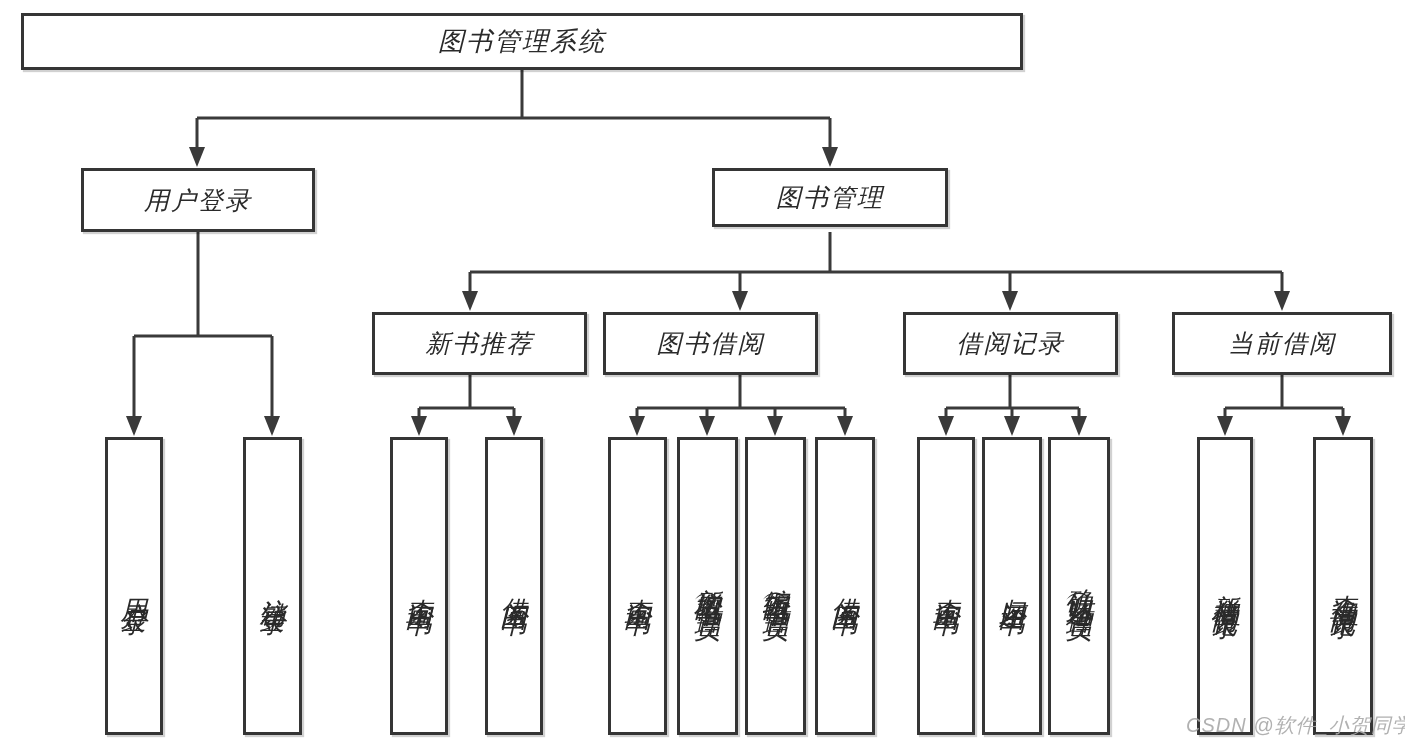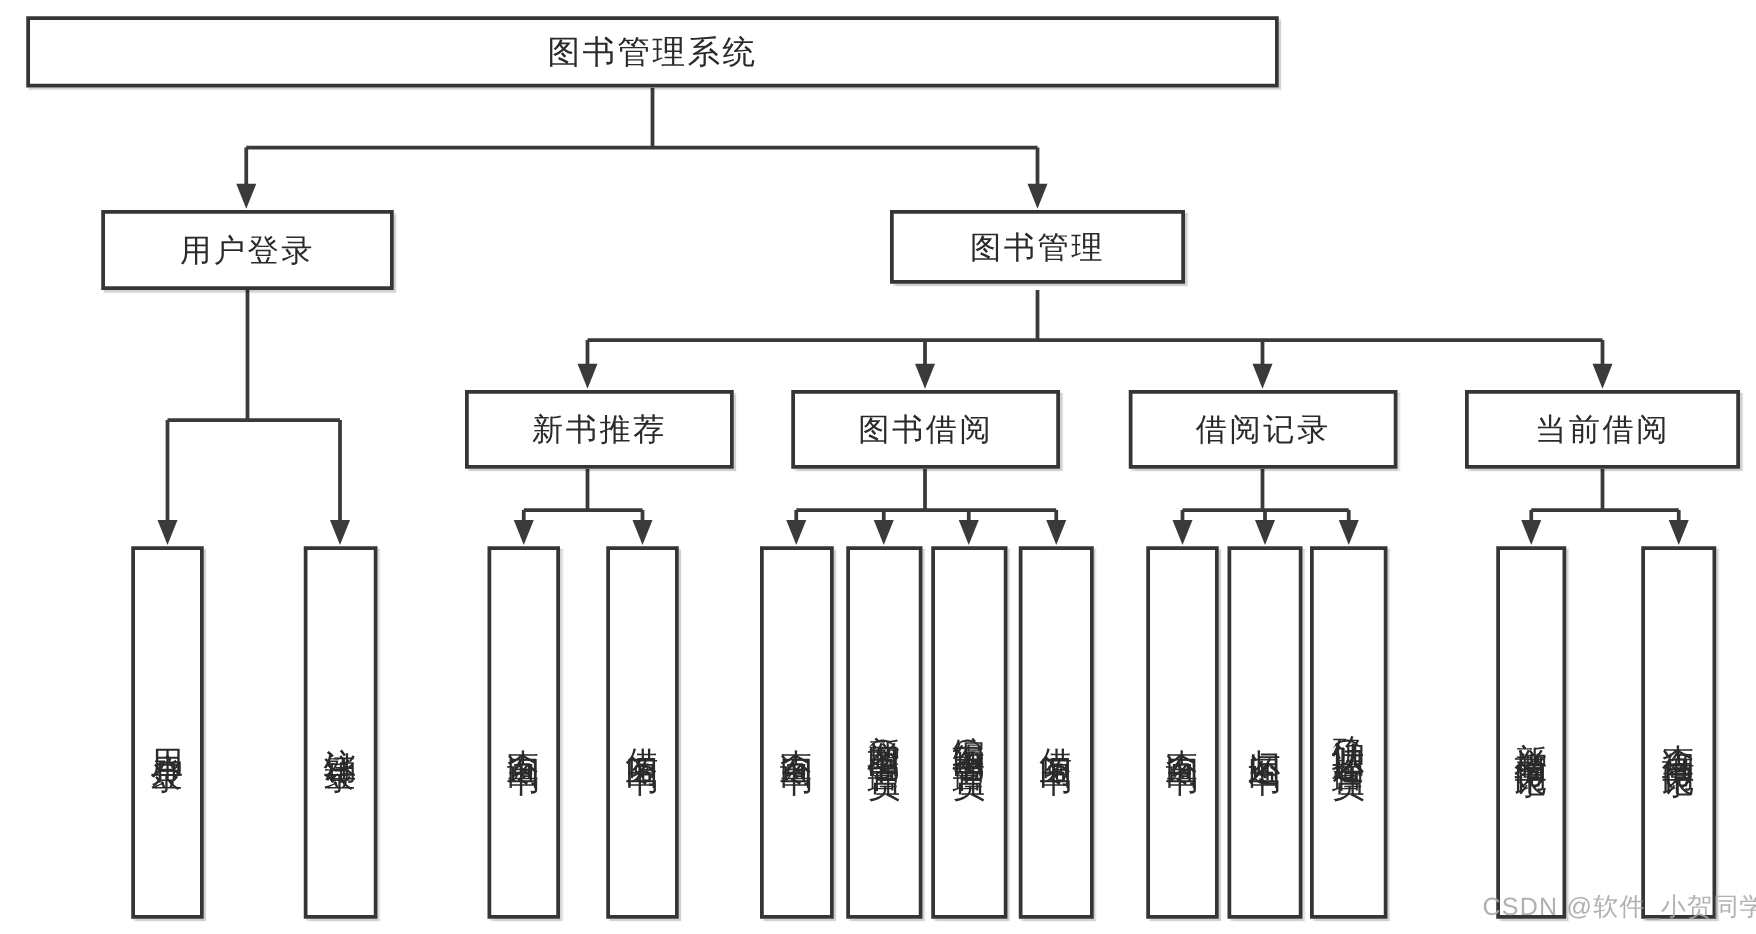--- a/index.html
+++ b/index.html
@@ -3,20 +3,21 @@
 <meta charset="utf-8">
 <style>
   html, body { margin: 0; padding: 0; background: #ffffff; }
   body { font-family: "Liberation Sans", "DejaVu Sans", sans-serif; }
   #stage {
     position: relative;
     width: 1405px;
     height: 747px;
     background: #ffffff;
     overflow: hidden;
+    font-style: italic;
   }
   svg.wires {
     position: absolute;
     left: 0; top: 0;
     width: 1405px; height: 747px;
   }
   .node {
     position: absolute;
     box-sizing: border-box;
     background: #ffffff;
@@ -105,21 +106,21 @@
   <div class="node h" style="left:81px;top:168px;width:234px;height:64px">
     <span class="lbl">用户登录</span>
   </div>
   <div class="node h" style="left:712px;top:168px;width:236px;height:59px">
     <span class="lbl">图书管理</span>
   </div>
 
   <div class="node h" style="left:372px;top:312px;width:215px;height:63px">
     <span class="lbl">新书推荐</span>
   </div>
-  <div class="node h" style="left:633px;top:312px;width:215px;height:63px">
+  <div class="node h" style="left:603px;top:312px;width:215px;height:63px">
     <span class="lbl">图书借阅</span>
   </div>
   <div class="node h" style="left:903px;top:312px;width:215px;height:63px">
     <span class="lbl">借阅记录</span>
   </div>
   <div class="node h" style="left:1172px;top:312px;width:220px;height:63px">
     <span class="lbl">当前借阅</span>
   </div>
 
   <div class="node v" style="left:105px;top:437px;width:58px;height:298px">

